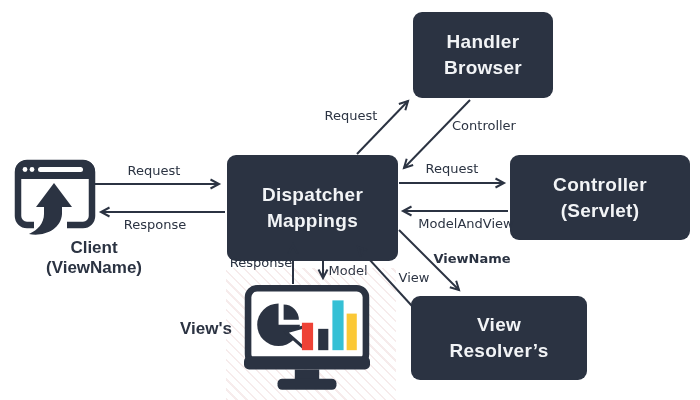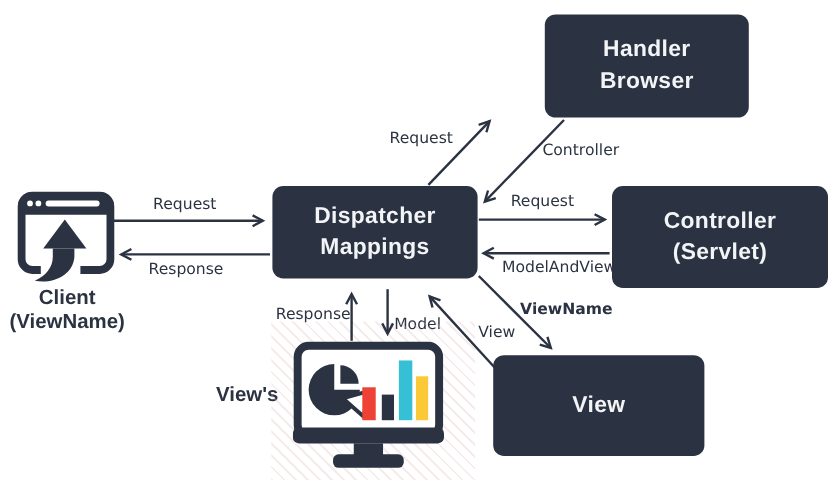--- a/index.html
+++ b/index.html
@@ -5,43 +5,43 @@
   html,body{margin:0;padding:0;background:#ffffff;}
   #canvas{
     position:relative;width:700px;height:400px;background:#ffffff;overflow:hidden;
     font-family:"Liberation Sans",sans-serif;
   }
   .node-box{
     position:absolute;background:#2b3342;border-radius:9px;color:#f2f4f6;
     display:flex;flex-direction:column;align-items:center;justify-content:center;
     font-size:19px;font-weight:bold;line-height:26px;letter-spacing:.3px;text-align:center;
   }
-  .box-hm{left:413px;top:12px;width:170px;height:86px;margin-left:41px;}
-  .box-ds{left:227px;top:155px;width:171px;height:77px;}
+  .box-hm{left:413px;top:12px;width:140px;height:86px;}
+  .box-ds{left:227px;top:155px;width:171px;height:106px;}
   .box-ct{left:510px;top:155px;width:180px;height:85px;}
   .box-vr{left:411px;top:296px;width:176px;height:84px;}
   .edge-label{
     position:absolute;color:#2b3342;font-family:"DejaVu Sans",sans-serif;
     font-size:13px;text-align:center;white-space:nowrap;
   }
   .lbl-req-client{left:108px;top:163px;width:92px;}
   .lbl-resp-client{left:108px;top:217px;width:94px;}
   .lbl-req-hm{left:306px;top:108px;width:90px;}
   .lbl-controller{left:438px;top:118px;width:92px;}
   .lbl-req-ct{left:406px;top:161px;width:92px;}
   .lbl-mav{left:398px;top:216px;width:136px;}
   .lbl-viewname{left:426px;top:251px;width:92px;font-weight:bold;}
   .lbl-view{left:390px;top:270px;width:48px;}
   .lbl-model{left:325px;top:263px;width:46px;}
   .lbl-resp-views{left:226px;top:255px;width:70px;}
   .node-label{
     position:absolute;color:#2b3342;font-weight:bold;font-size:17px;
     line-height:20px;text-align:center;
   }
-  .lbl-client{left:0px;top:238px;width:112px;}
+  .lbl-client{left:0px;top:238px;width:112px;padding-left:38px;}
   .lbl-views{left:166px;top:319px;width:80px;}
   .icon-wrap{position:absolute;}
   .client-icon{left:12px;top:157px;width:84px;height:84px;}
   .monitor-icon{left:244px;top:283px;width:126px;height:112px;z-index:2;}
   .hatch{
     position:absolute;left:226px;top:268px;width:170px;height:132px;z-index:1;
     background:repeating-linear-gradient(45deg,
       rgba(225,186,186,.28) 0px, rgba(225,186,186,.28) 1.6px,
       rgba(0,0,0,0) 1.6px, rgba(0,0,0,0) 7px);
   }
@@ -81,20 +81,21 @@
   <div class="node-box box-ds">
     <span>Dispatcher</span>
     <span>Mappings</span>
   </div>
   <div class="node-box box-ct">
     <span>Controller</span>
     <span>(Servlet)</span>
   </div>
   <div class="node-box box-vr">
     <span>View</span>
+    <span>Resolver’s</span>
   </div>
 
   <svg class="icon-wrap client-icon" viewBox="0 0 84 84">
     <rect x="6" y="6" width="74" height="62" rx="9" fill="#ffffff" stroke="#2b3342" stroke-width="6.5"></rect>
     <path d="M15,3 h56 a12,12 0 0 1 12,12 v7 H3 v-7 a12,12 0 0 1 12,-12 Z" fill="#2b3342"></path>
     <circle cx="13" cy="12.5" r="2.4" fill="#ffffff"></circle>
     <circle cx="20" cy="12.5" r="2.4" fill="#ffffff"></circle>
     <rect x="26" y="10" width="45" height="5" rx="2.5" fill="#ffffff"></rect>
     <rect x="22" y="61" width="33" height="11" fill="#ffffff"></rect>
     <polygon points="42,26 24,50 60,50" fill="#2b3342"></polygon>

